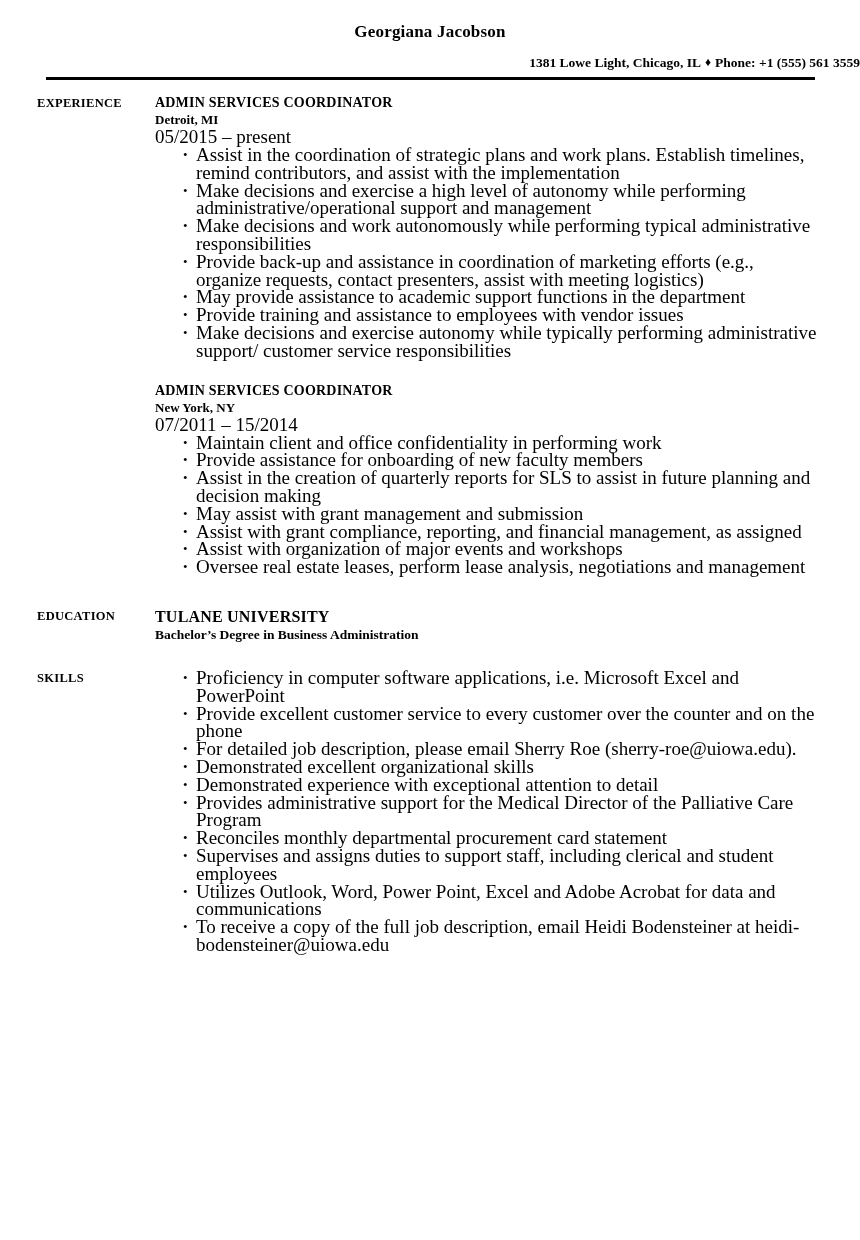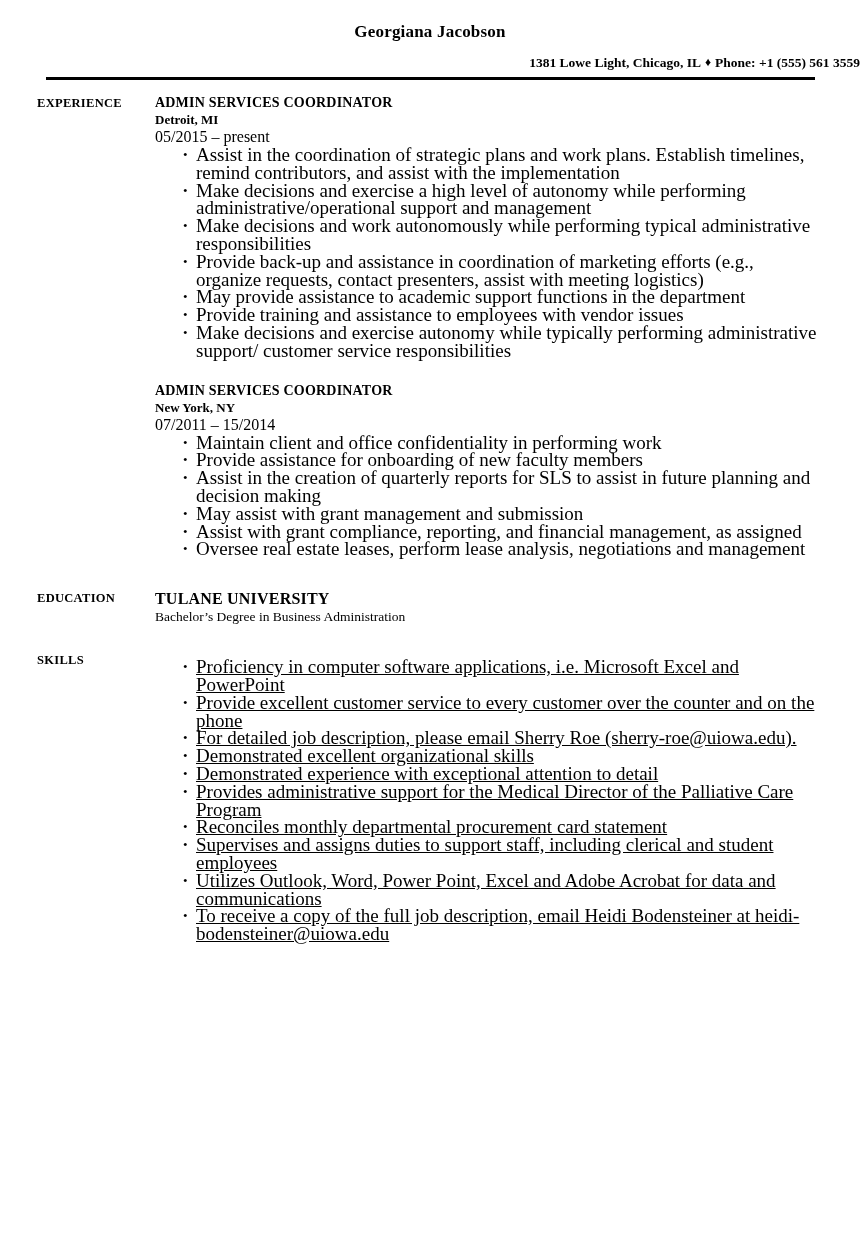--- a/index.html
+++ b/index.html
@@ -78,21 +78,21 @@
     font-weight: bold;
     line-height: 17px;
     letter-spacing: 0.2px;
   }
   .job-location {
     font-size: 13px;
     font-weight: bold;
     line-height: 17px;
   }
   .job-dates {
-    font-size: 16px;
+    font-size: 19px;
     line-height: 17px;
   }
 
   
   ul.bullets {
     list-style: none;
     margin: 0;
     padding: 0;
     margin-top: 1px;
   }
@@ -114,26 +114,26 @@
 
   
   .edu-school {
     font-size: 16px;
     font-weight: bold;
     line-height: 19px;
     letter-spacing: 0.2px;
   }
   .edu-degree {
     font-size: 13.5px;
-    font-weight: normal;
+    font-weight: bold;
     line-height: 18px;
   }
 
   
-  #skills-section ul.bullets { margin-top: 7px; text-decoration: underline; }
+  #skills-section ul.bullets { margin-top: 0; }
 </style>
 </head>
 <body>
 
 <div class="page">
 
   <div class="header">
     <div class="cand-name">Georgiana Jacobson</div>
     <div class="cand-contact">
       <span>1381 Lowe Light, Chicago, IL</span><span class="diamond-sep">♦</span><span>Phone: +1 (555) 561 3559</span>
@@ -163,20 +163,21 @@
       <div class="job">
         <div class="job-title">ADMIN SERVICES COORDINATOR</div>
         <div class="job-location">New York, NY</div>
         <div class="job-dates">07/2011 – 15/2014</div>
         <ul class="bullets">
           <li>Maintain client and office confidentiality in performing work</li>
           <li>Provide assistance for onboarding of new faculty members</li>
           <li>Assist in the creation of quarterly reports for SLS to assist in future planning and decision making</li>
           <li>May assist with grant management and submission</li>
           <li>Assist with grant compliance, reporting, and financial management, as assigned</li>
+          <li>Assist with organization of major events and workshops</li>
           <li>Oversee real estate leases, perform lease analysis, negotiations and management</li>
         </ul>
       </div>
 
     </div>
   </div>
 
   <div class="section" id="education-section">
     <div class="section-label">EDUCATION</div>
     <div class="section-body">

